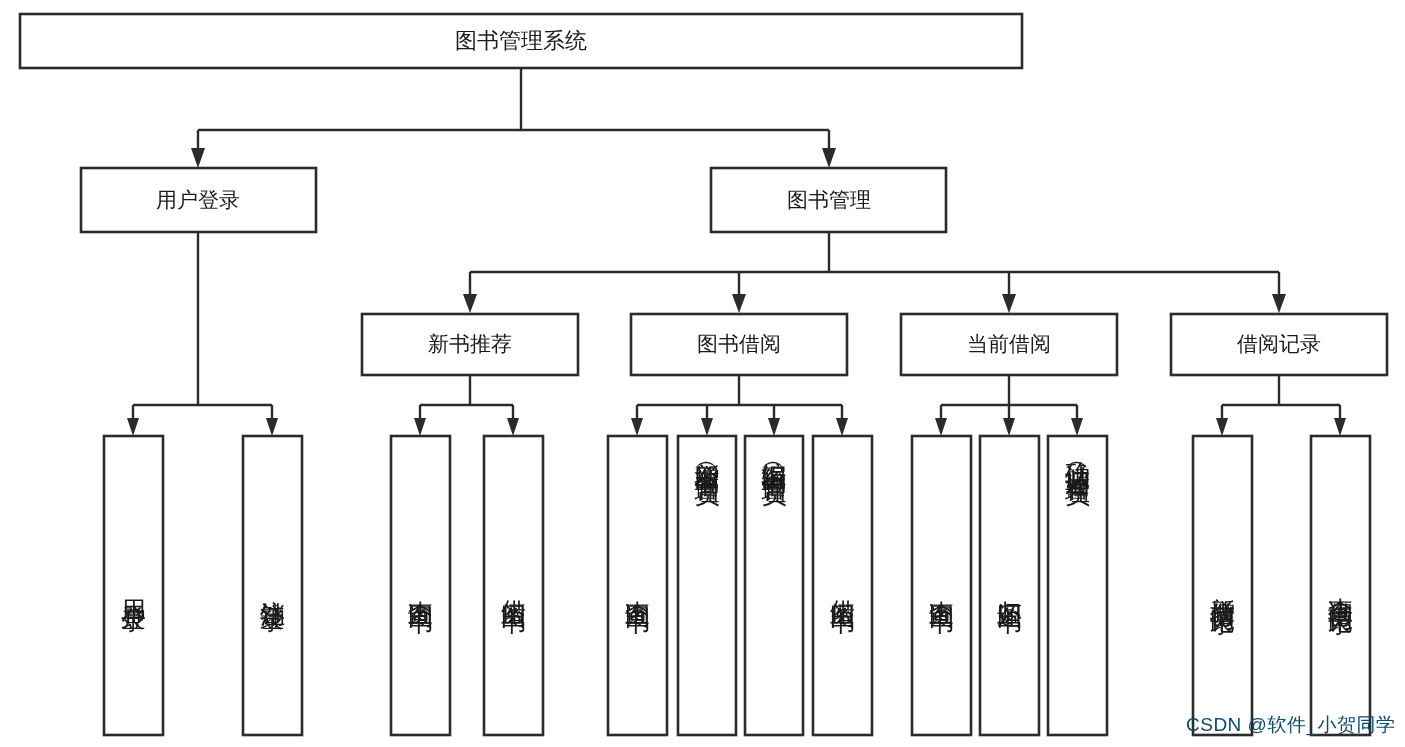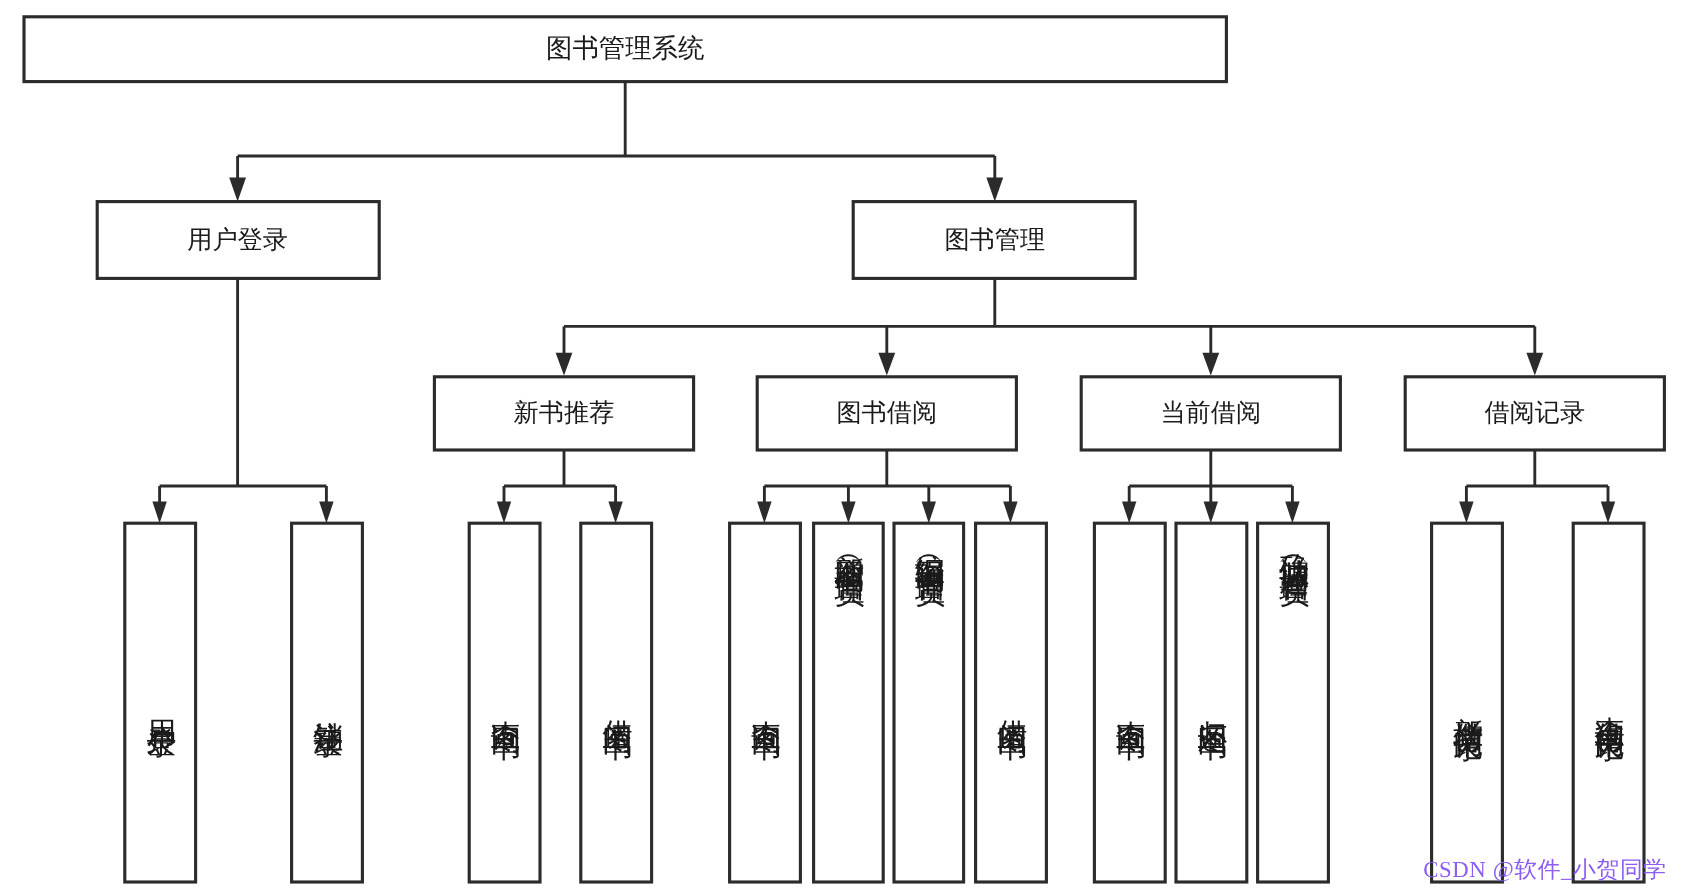--- a/index.html
+++ b/index.html
@@ -71,23 +71,23 @@
     line-height: 1.08;
     letter-spacing: 3px;
     color: #1a1a1a;
     white-space: nowrap;
     text-align: center;
   }
   .watermark {
     position: absolute;
     left: 1186px;
     top: 712px;
-    font-family: Liberation Serif, serif;
+    font-family: Liberation Sans, sans-serif;
     font-size: 19px;
-    color: #8b5cf6;
+    color: #0c4a6e;
     letter-spacing: 0.5px;
     white-space: nowrap;
     user-select: none;
   }
 </style>
 </head>
 <body>
 
 <div id="diagram-root">
 

